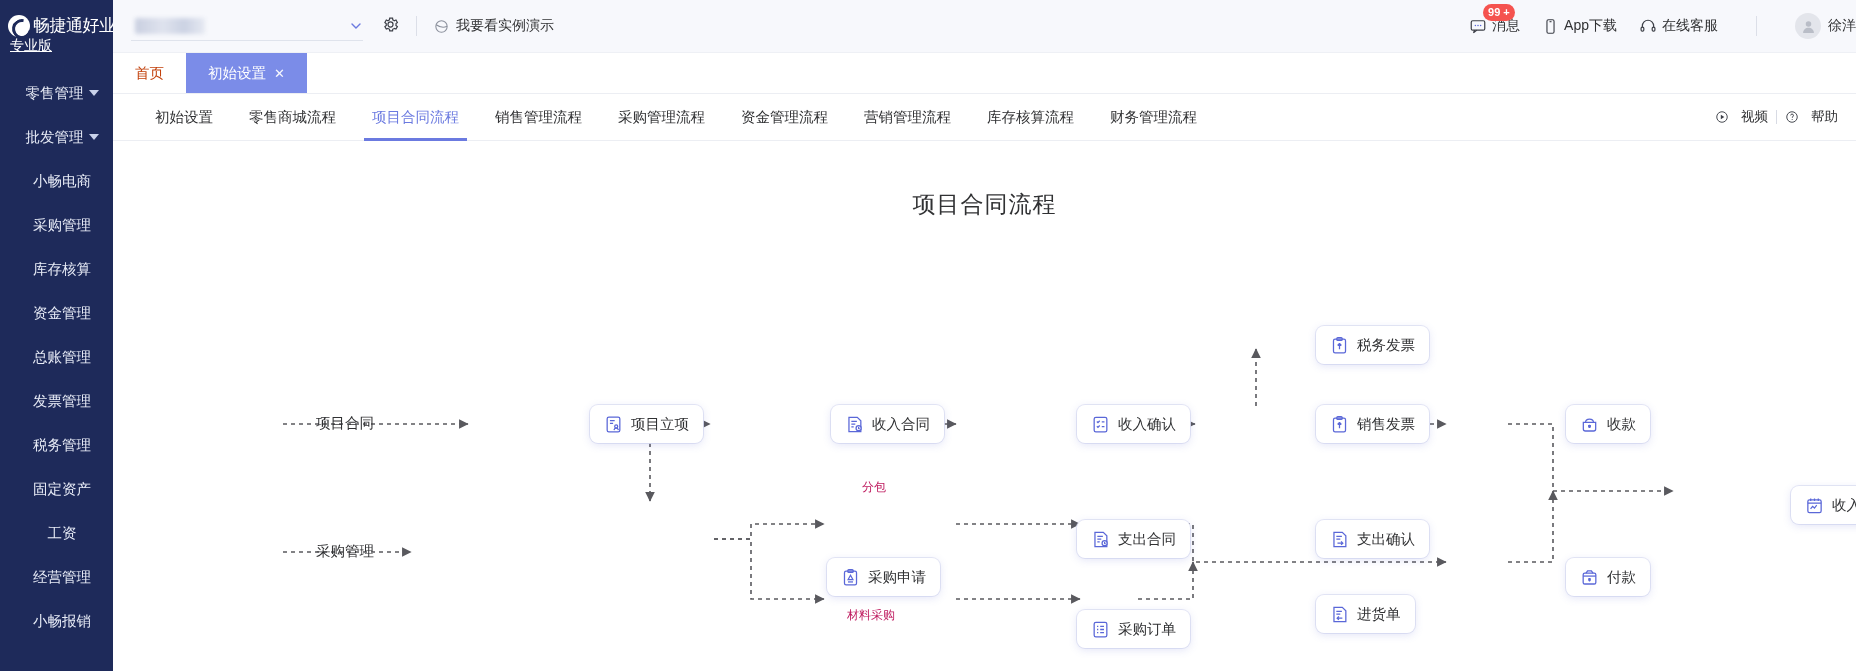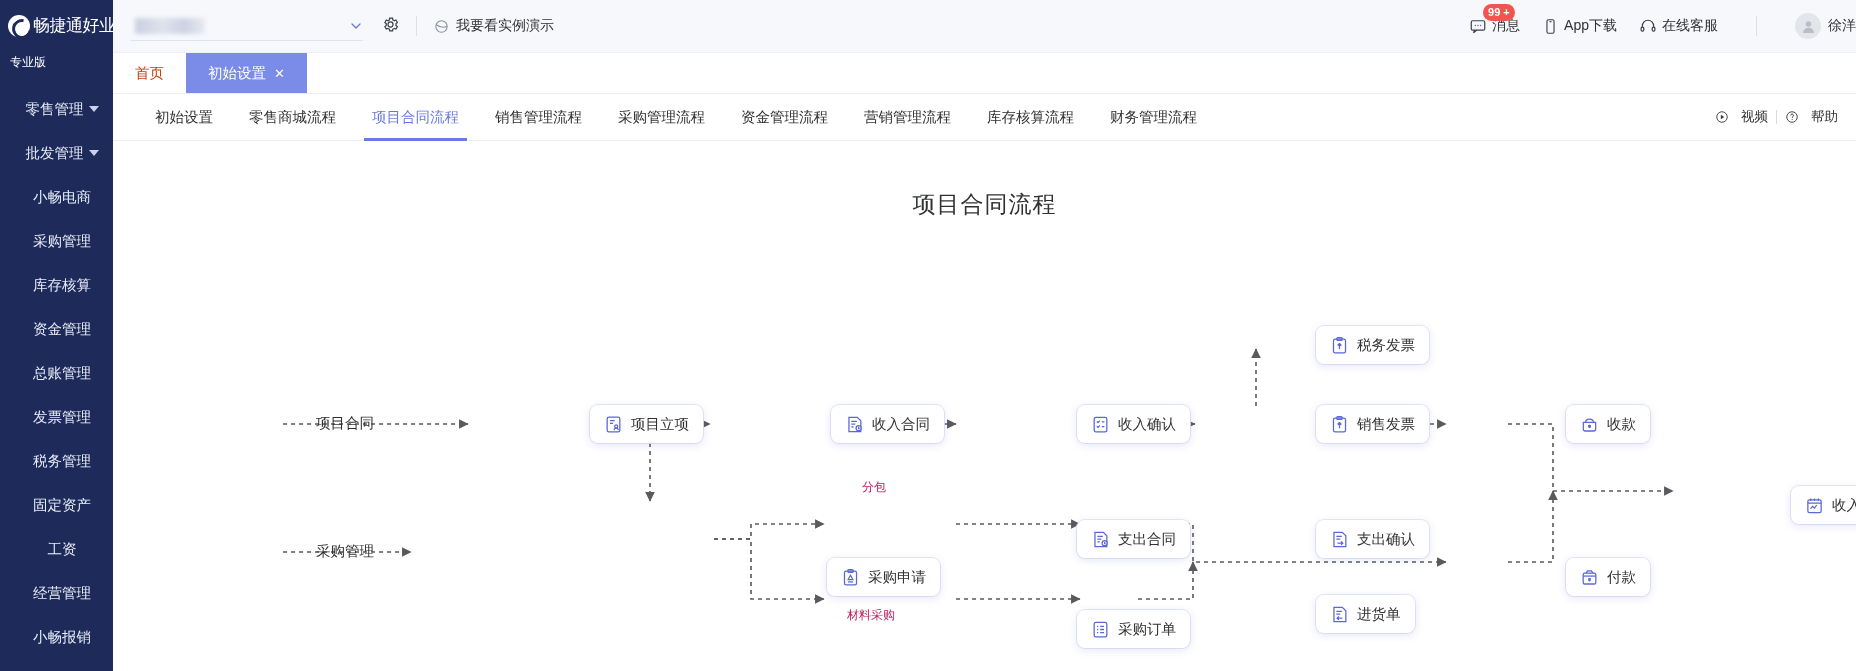--- a/index.html
+++ b/index.html
@@ -21,21 +21,21 @@
     width: 22px; height: 22px; border-radius: 50%;
     background: #ffffff; position: relative; flex: 0 0 22px;
   }
   .logo-mark::before {
     content: ""; position: absolute; left: 4px; top: 4px;
     width: 14px; height: 14px; border-radius: 50%;
     border: 3px solid #1e2a5a; border-right-color: transparent;
     transform: rotate(-35deg);
   }
   .brand-name { color: #fff; font-size: 17px; letter-spacing: -0.5px; white-space: nowrap; }
-  .brand-sub { color: #fff; font-size: 12px; text-align: left; padding-left: 10px; margin-top: 17px; }
+  .brand-sub { color: #fff; font-size: 14px; text-align: left; padding-left: 10px; margin-top: 0; text-decoration: underline; }
 
   .nav-list { margin-top: 10px; }
   .nav-item {
     height: 44px; display: flex; align-items: center;
     justify-content: center; gap: 5px; color: #e8ecf7;
     font-size: 14.5px; cursor: pointer; position: relative; padding-left: 11px;
   }
   .caret-down {
     width: 0; height: 0; border-left: 5px solid transparent;
     border-right: 5px solid transparent; border-top: 6px solid #c9d2ea;

